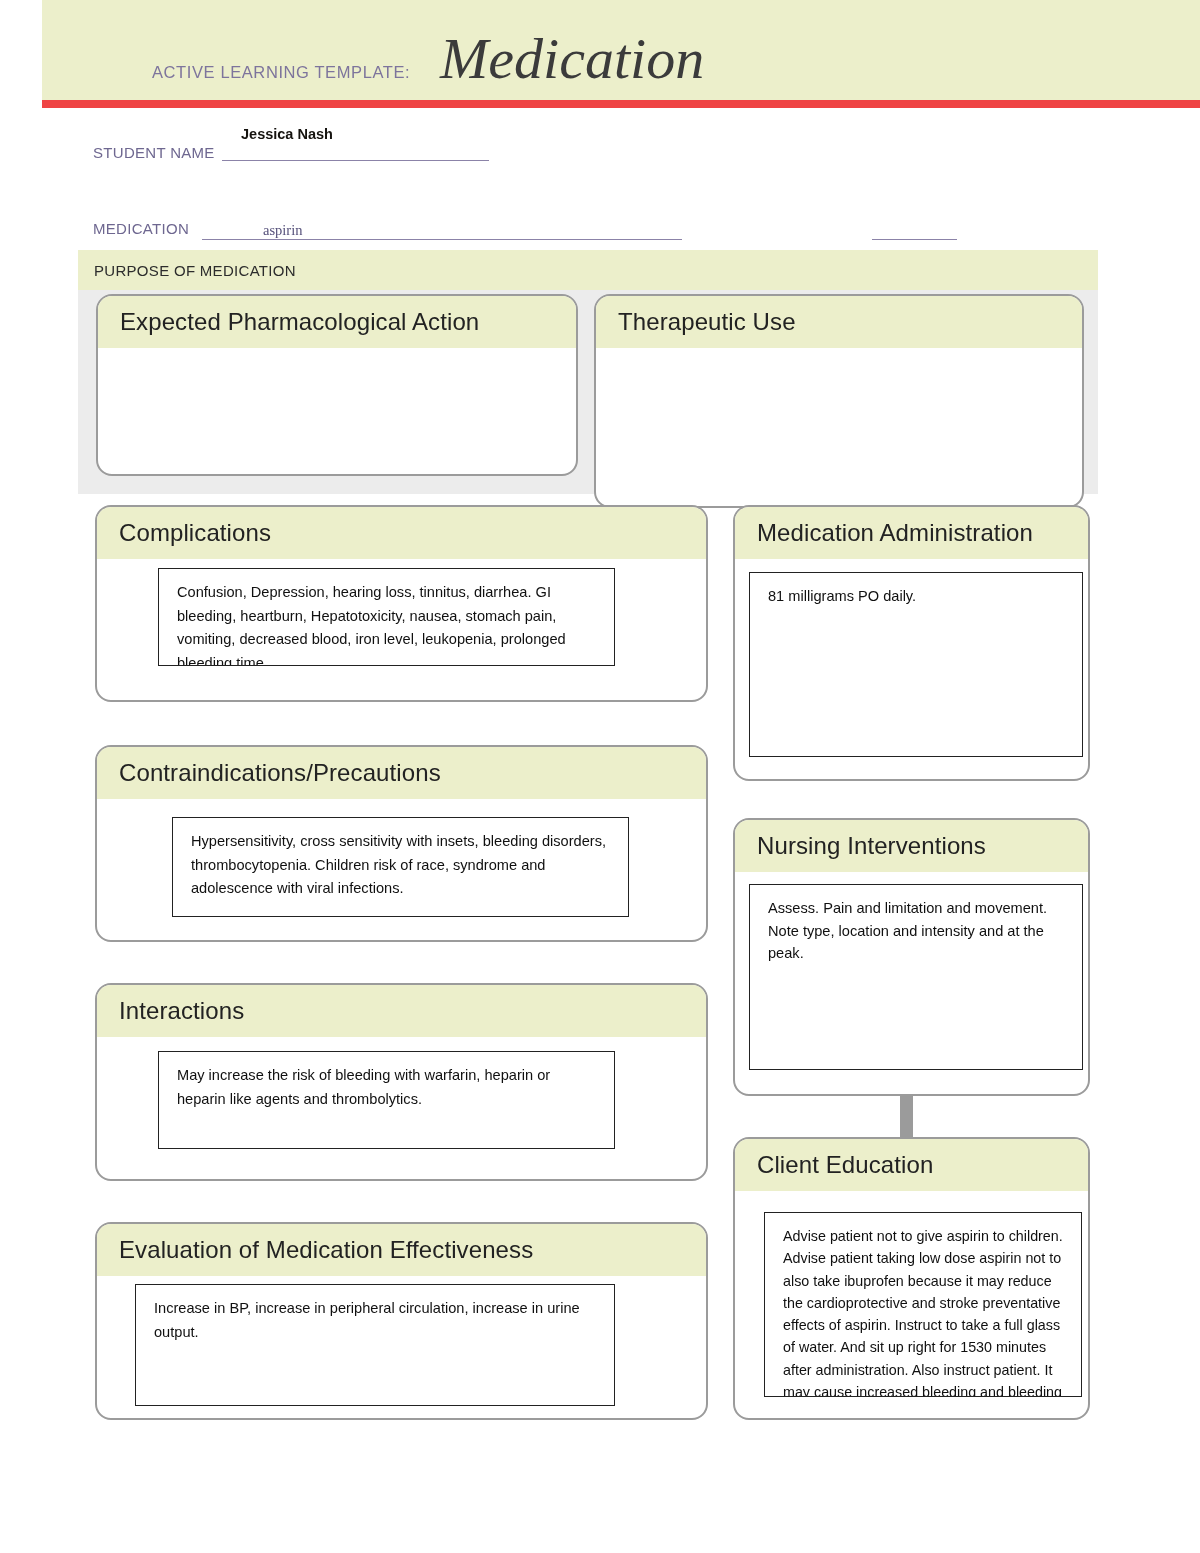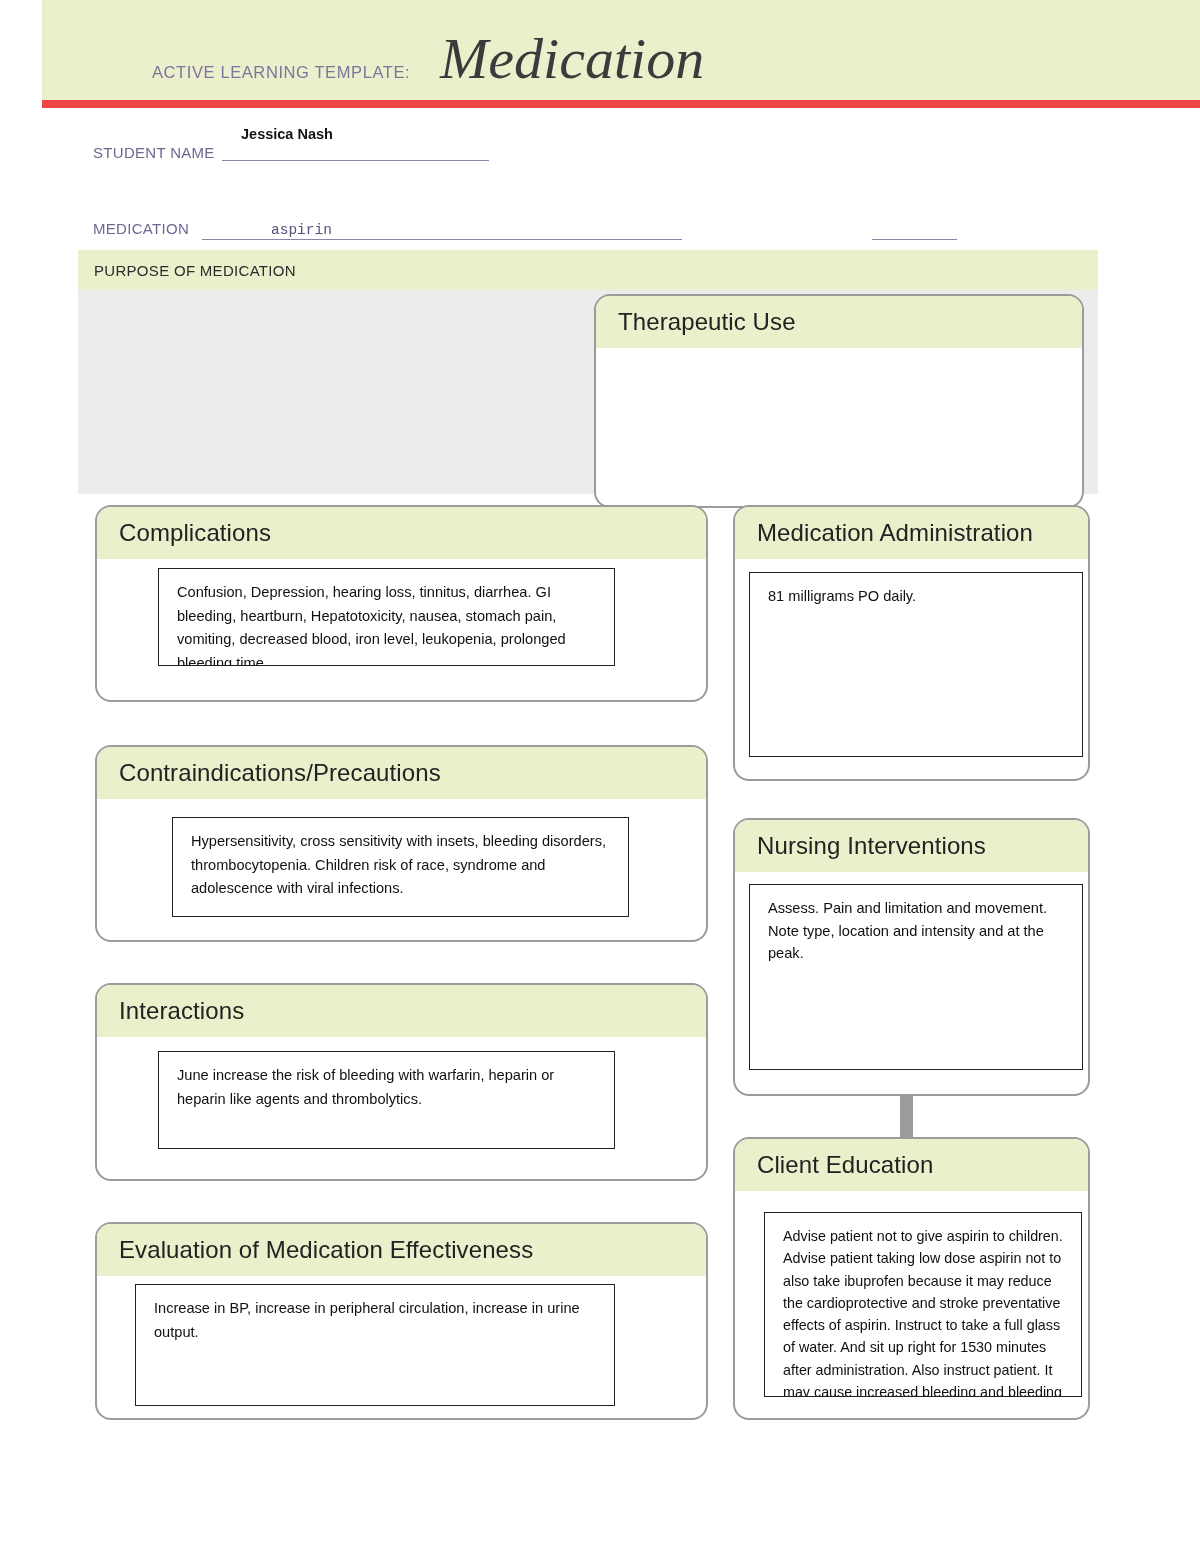--- a/index.html
+++ b/index.html
@@ -61,22 +61,21 @@
     font-weight:bold;
     color:#15130f;
     white-space:nowrap;
     font-family:"Liberation Sans", sans-serif;
   }
   .fval-inline{
     position:absolute;
     font-size:14.5px;
     color:#55507a;
     white-space:nowrap;
-    font-family:Liberation Mono, monospace;
-    margin-left:8px;
+    font-family:Liberation Serif, serif;
   }
 
   
   .purpose{
     position:absolute;left:78px;top:238px;
     width:1020px;height:244px;
     background:#ececec;
     margin-top:12px;
   }
   .purpose-head{
@@ -167,20 +166,26 @@
     <span class="fline" style="left:215px;top:119px;width:605px;"></span>
     <span class="fval-inline" style="left:277px;top:102px;">Non opioid analgesic</span>
   </div>
 </div>
 
 <div class="purpose">
   <div class="purpose-head">
     <span>PURPOSE OF MEDICATION</span>
   </div>
 
+  <div class="card" style="left:18px;top:44px;width:482px;height:182px;">
+    <div class="card-head">
+      <span class="card-title">Expected Pharmacological Action</span>
+    </div>
+    <div style="padding:10px 14px;font-size:14.6px;color:#101010;"></div>
+  </div>
 
   <div class="card" style="left:516px;top:44px;width:490px;height:214px;">
     <div class="card-head">
       <span class="card-title">Therapeutic Use</span>
     </div>
     <div style="padding:10px 14px;font-size:14.6px;color:#101010;"></div>
   </div>
 </div>
 
 <div class="card" style="left:95px;top:505px;width:613px;height:197px;">
@@ -195,21 +200,21 @@
     <span class="card-title">Contraindications/Precautions</span>
   </div>
 </div>
 <div class="answer-box" style="left:172px;top:817px;width:457px;height:100px;">Hypersensitivity, cross sensitivity with insets, bleeding disorders, thrombocytopenia. Children risk of race, syndrome and adolescence with viral infections.</div>
 
 <div class="card" style="left:95px;top:983px;width:613px;height:198px;">
   <div class="card-head">
     <span class="card-title">Interactions</span>
   </div>
 </div>
-<div class="answer-box" style="left:158px;top:1051px;width:457px;height:98px;">June increase the risk of bleeding with warfarin, heparin or heparin like agents and thrombolytics.</div>
+<div class="answer-box" style="left:158px;top:1051px;width:457px;height:98px;">May increase the risk of bleeding with warfarin, heparin or heparin like agents and thrombolytics.</div>
 
 <div class="card" style="left:95px;top:1222px;width:613px;height:198px;">
   <div class="card-head">
     <span class="card-title">Evaluation of Medication Effectiveness</span>
   </div>
 </div>
 <div class="answer-box" style="left:135px;top:1284px;width:480px;height:122px;">Increase in BP, increase in peripheral circulation, increase in urine output.</div>
 
 <div class="card" style="left:733px;top:505px;width:357px;height:276px;">
   <div class="card-head">

